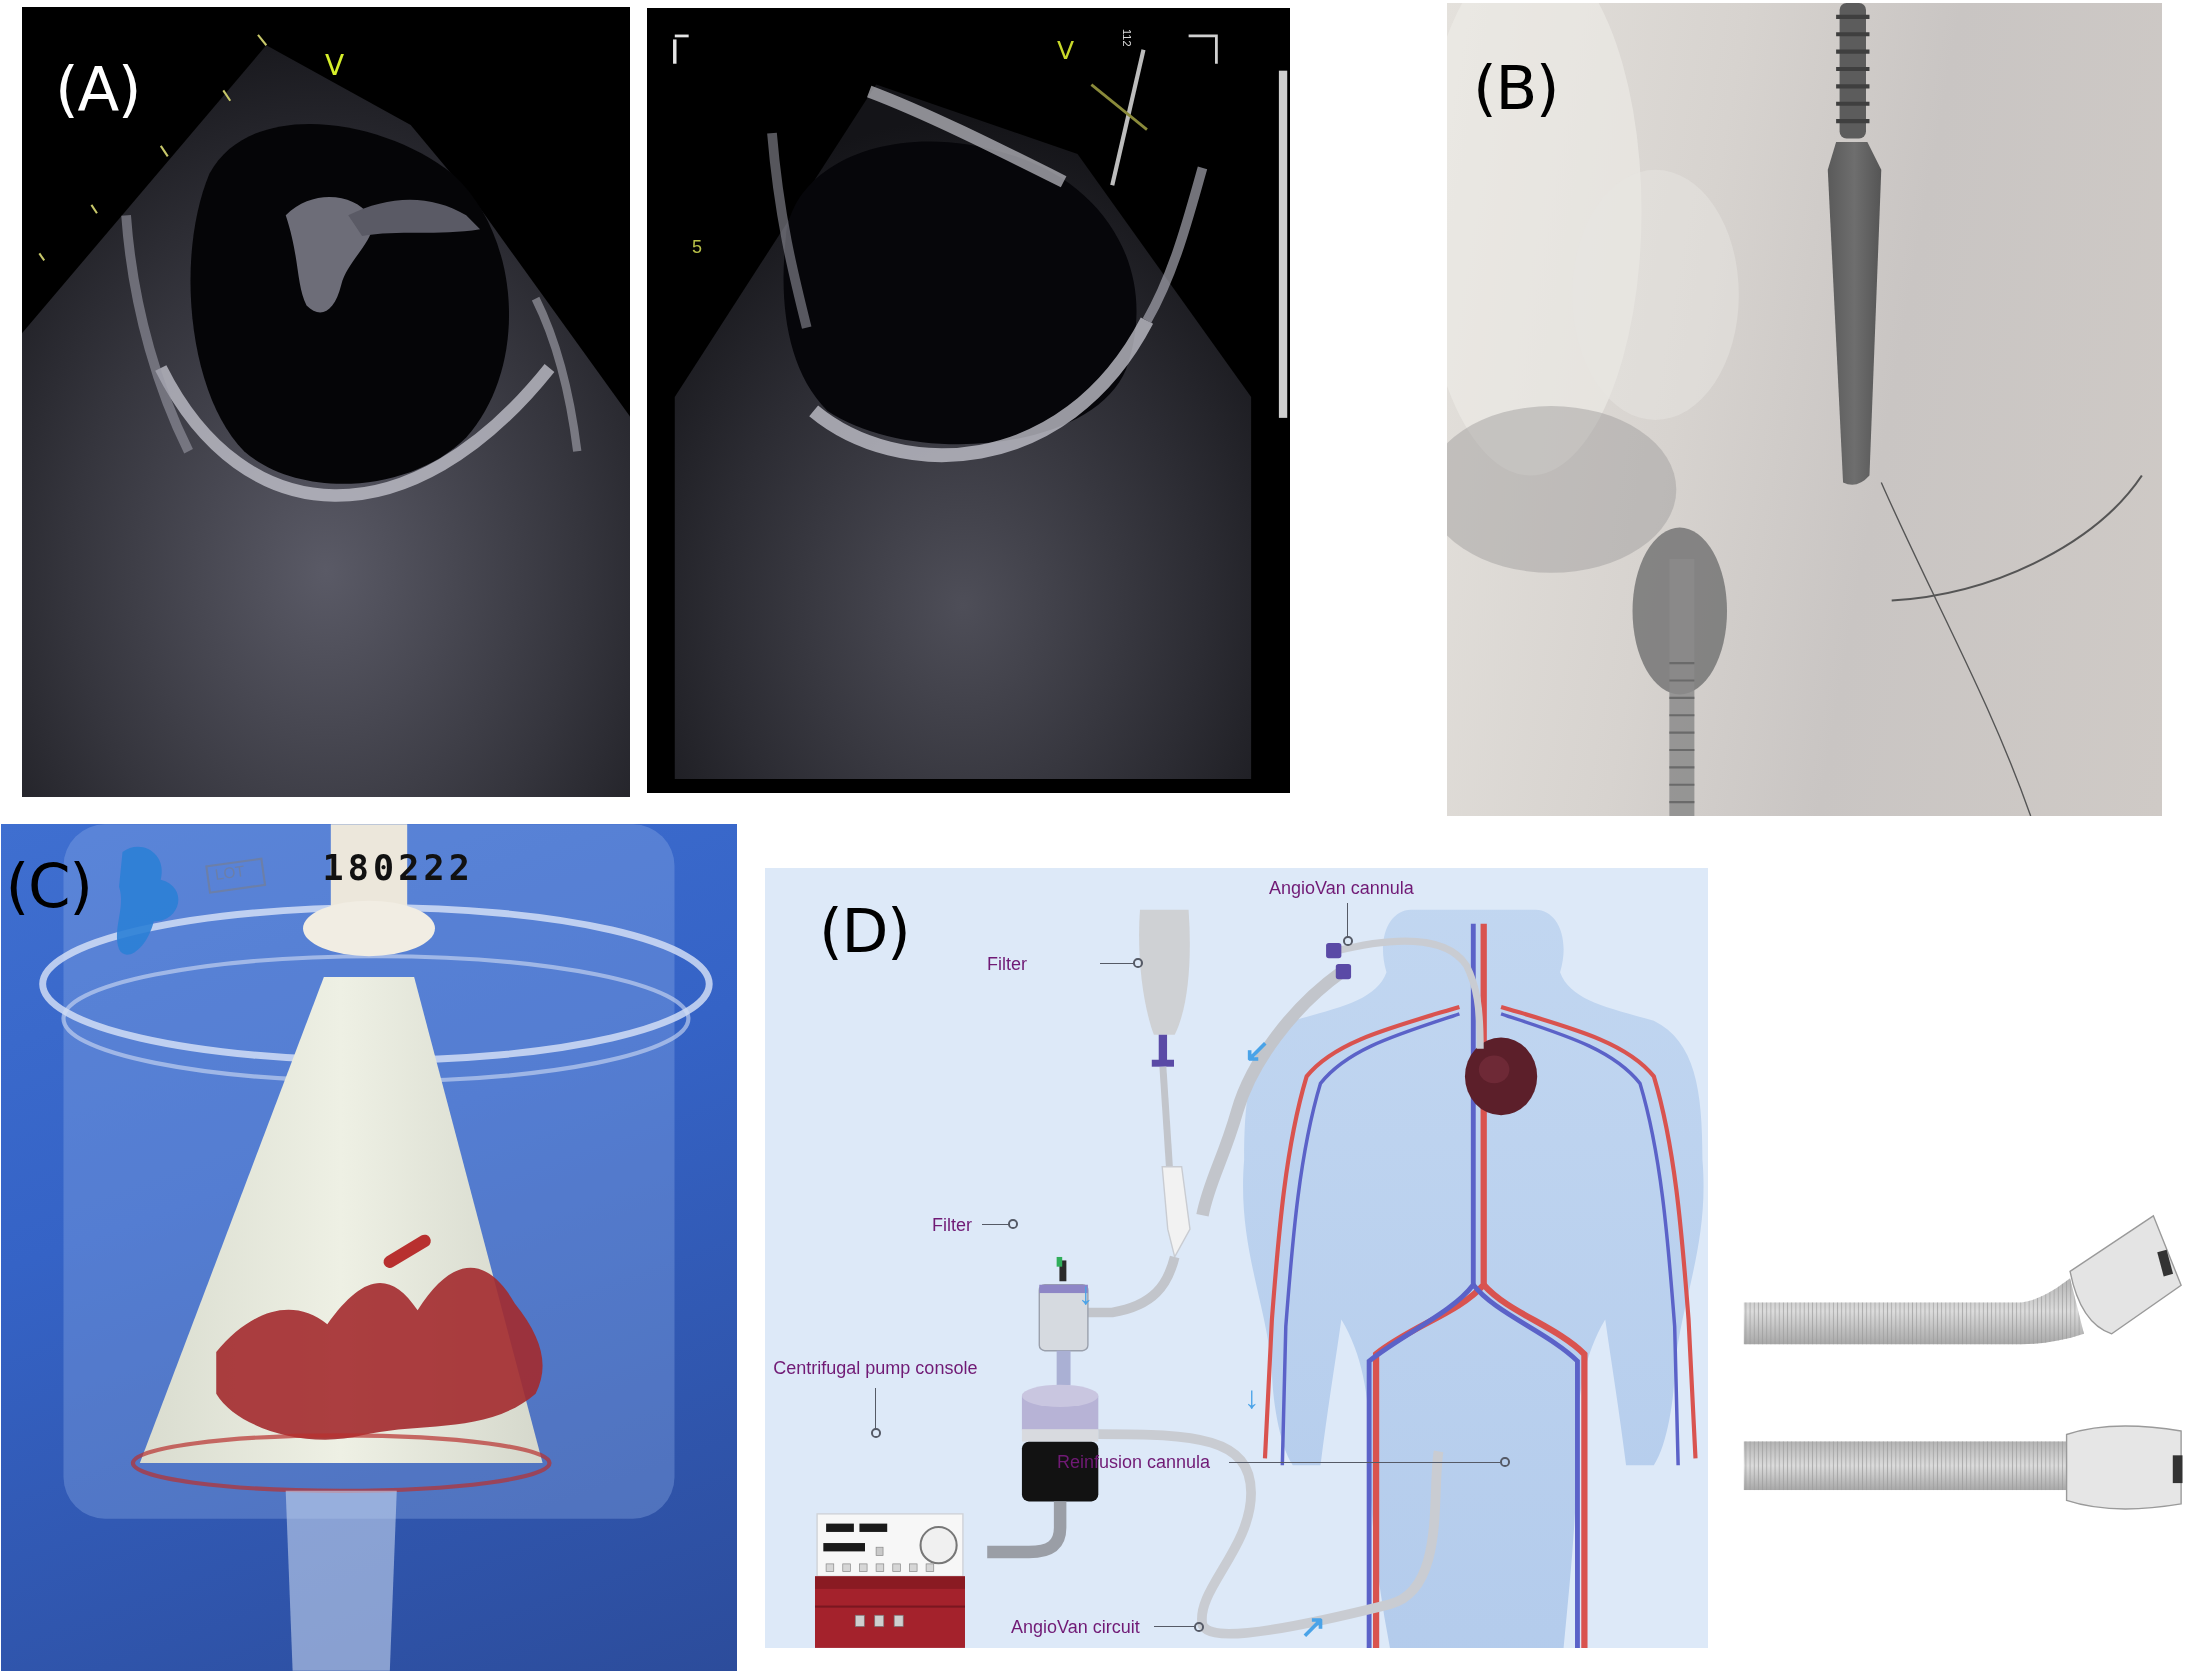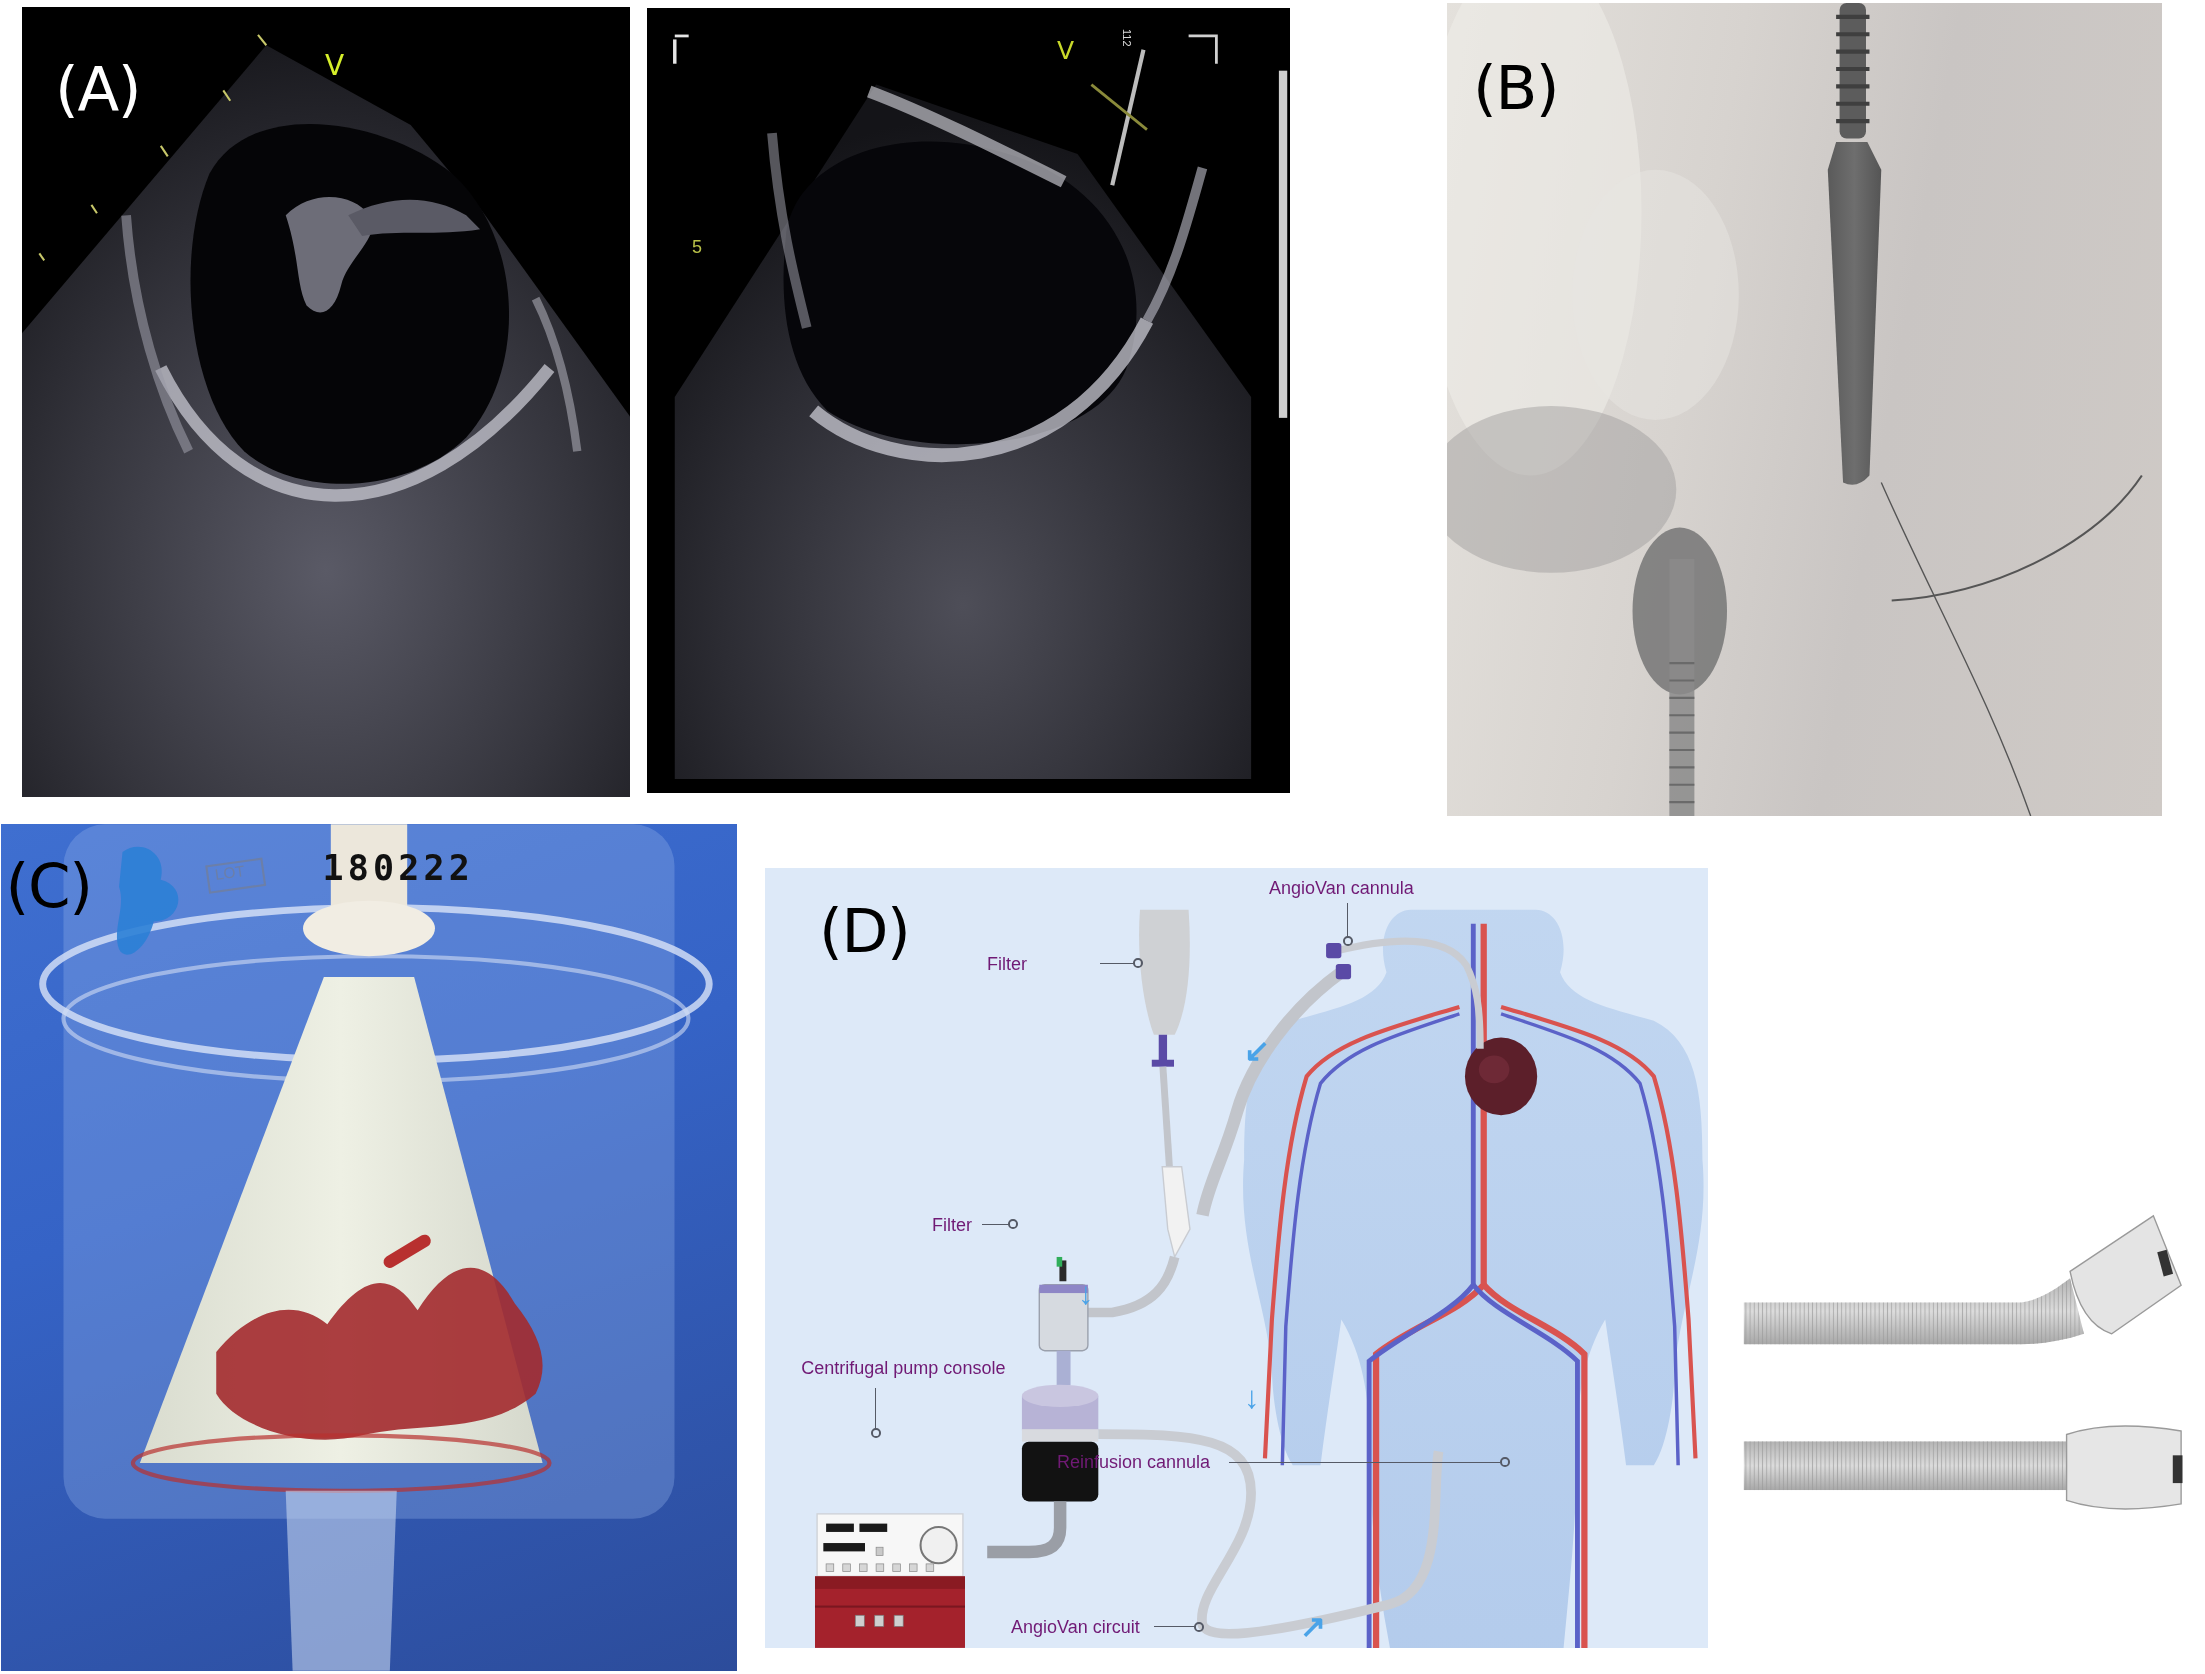--- a/index.html
+++ b/index.html
@@ -235,21 +235,21 @@
   <div class="ring" style="left:578px; top:68px;"></div>
 
   <div class="dlabel" style="left:222px; top:86px;">Filter</div>
   <div class="leader" style="left:335px; top:95px; width:35px; height:1.4px;"></div>
   <div class="ring" style="left:368px; top:90px;"></div>
 
   <div class="dlabel" style="left:167px; top:347px;text-align:right;">Filter</div>
   <div class="leader" style="left:217px; top:356px; width:28px; height:1.4px;"></div>
   <div class="ring" style="left:243px; top:351px;"></div>
 
-  <div class="dlabel" style="left:8.3px; top:490px;margin-left:28px;">Centrifugal pump console</div>
+  <div class="dlabel" style="left:8.3px; top:490px;">Centrifugal pump console</div>
   <div class="leader" style="left:110px; top:520px; width:1.4px; height:42px;"></div>
   <div class="ring" style="left:106px; top:560px;"></div>
 
   <div class="dlabel" style="left:292px; top:584px;">Reinfusion cannula</div>
   <div class="leader" style="left:464px; top:594px; width:271px; height:1.4px;"></div>
   <div class="ring" style="left:735px; top:589px;"></div>
 
   <div class="dlabel" style="left:246px; top:749px;text-align:right;">AngioVan circuit</div>
   <div class="leader" style="left:389px; top:758px; width:42px; height:1.4px;"></div>
   <div class="ring" style="left:429px; top:754px;"></div>

